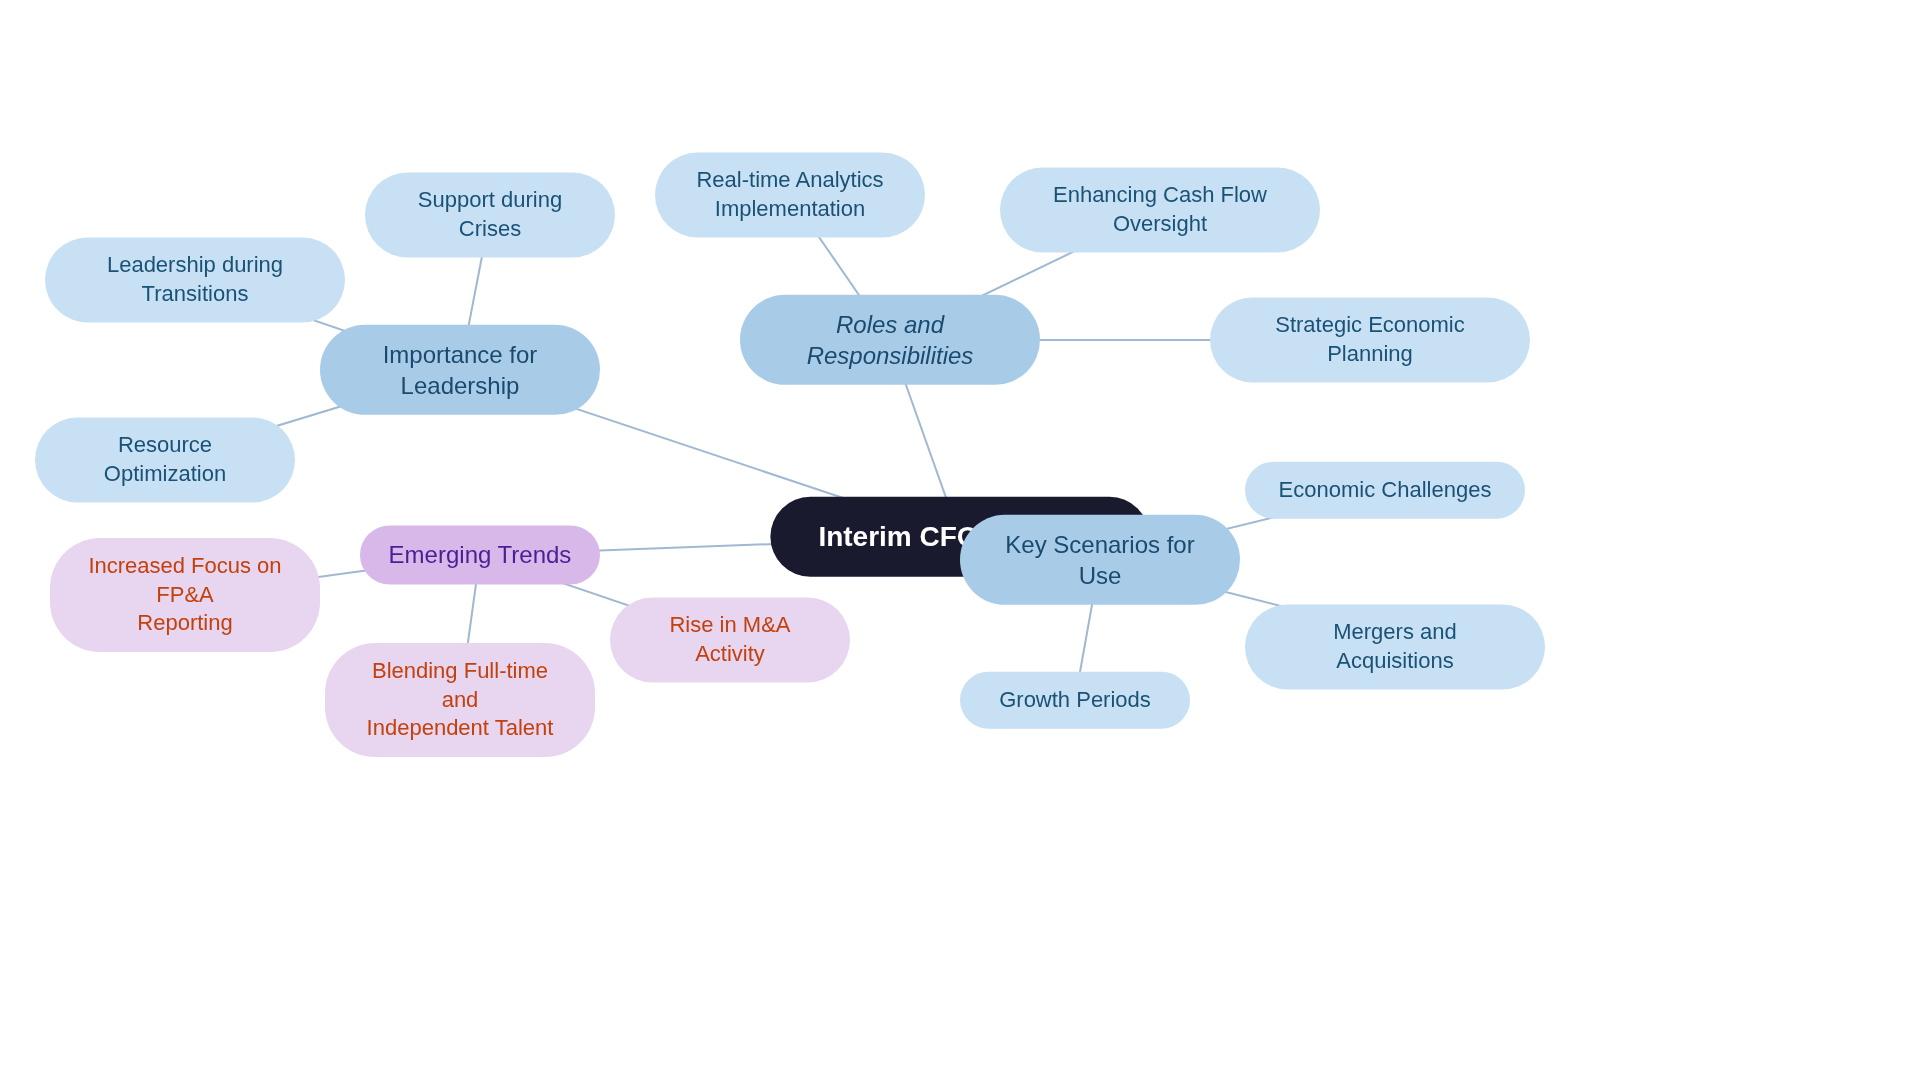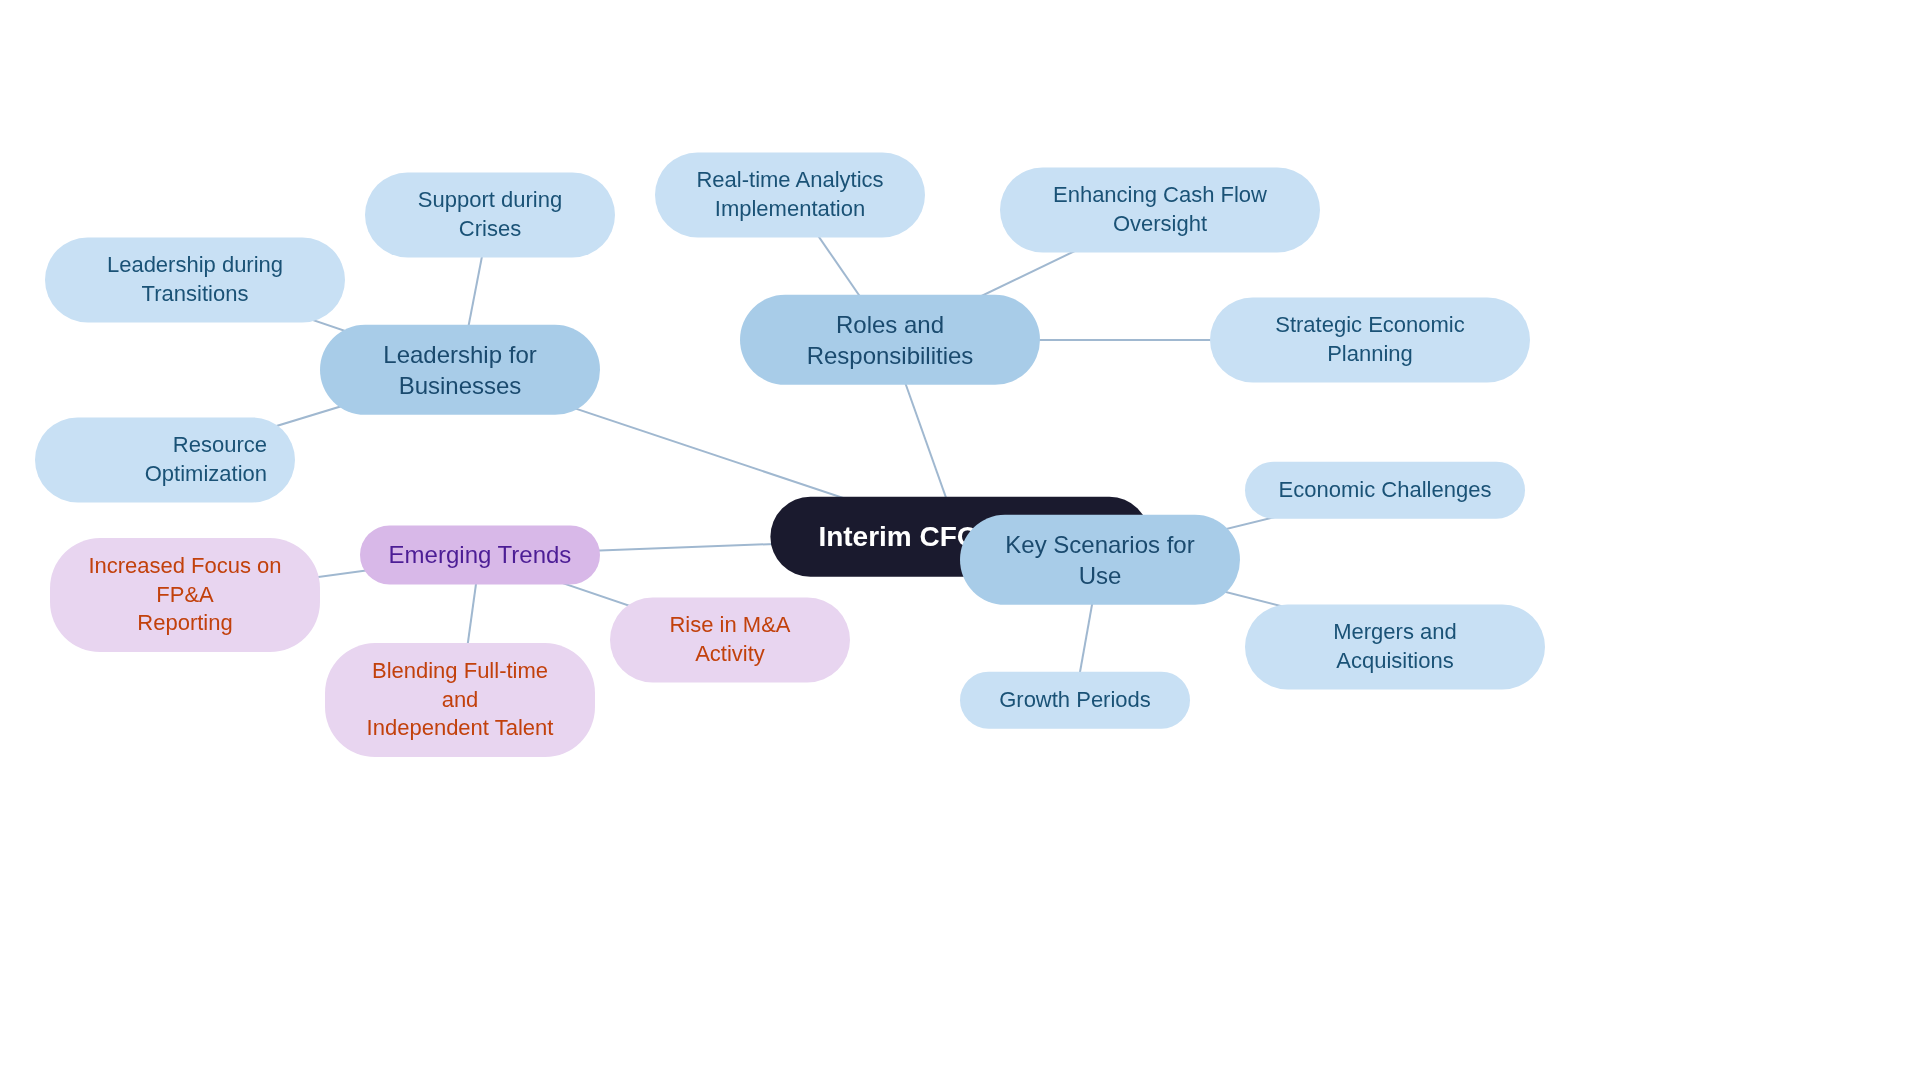--- a/index.html
+++ b/index.html
@@ -82,25 +82,25 @@
       <line x1="480" y1="555" x2="185" y2="595" stroke="#a0b8d0" stroke-width="2"></line>
       <line x1="480" y1="555" x2="460" y2="700" stroke="#a0b8d0" stroke-width="2"></line>
       <line x1="480" y1="555" x2="730" y2="640" stroke="#a0b8d0" stroke-width="2"></line>
       <line x1="960" y1="537" x2="1100" y2="560" stroke="#a0b8d0" stroke-width="2"></line>
       <line x1="1100" y1="560" x2="1385" y2="490" stroke="#a0b8d0" stroke-width="2"></line>
       <line x1="1100" y1="560" x2="1395" y2="635" stroke="#a0b8d0" stroke-width="2"></line>
       <line x1="1100" y1="560" x2="1075" y2="700" stroke="#a0b8d0" stroke-width="2"></line>
     </svg>
   <div id="nodes-layer">
       <div class="node node-center" style="left: 960px; top: 537px;">Interim CFO Services</div>
-      <div class="node node-blue-mid" style="left: 460px; top: 370px; width: 280px;">Leadership for Businesses</div>
+      <div class="node node-blue-mid" style="left: 460px; top: 370px; width: 280px;">Importance for Leadership</div>
       <div class="node node-blue" style="left: 195px; top: 280px; width: 300px;">Leadership during Transitions</div>
       <div class="node node-blue" style="left: 490px; top: 215px; width: 250px;">Support during Crises</div>
-      <div class="node node-blue" style="left: 165px; top: 460px; width: 260px; text-align: right;">Resource Optimization</div>
-      <div class="node node-blue-mid" style="left: 890px; top: 340px; width: 300px;">Roles and Responsibilities</div>
+      <div class="node node-blue" style="left: 165px; top: 460px; width: 260px;">Resource Optimization</div>
+      <div class="node node-blue-mid" style="left: 890px; top: 340px; width: 300px; font-style: italic;">Roles and Responsibilities</div>
       <div class="node node-blue" style="left: 790px; top: 195px; width: 270px;">Real-time Analytics<br>Implementation</div>
       <div class="node node-blue" style="left: 1160px; top: 210px; width: 320px;">Enhancing Cash Flow Oversight</div>
       <div class="node node-blue" style="left: 1370px; top: 340px; width: 320px;">Strategic Economic Planning</div>
       <div class="node node-purple-mid" style="left: 480px; top: 555px; width: 240px;">Emerging Trends</div>
       <div class="node node-purple" style="left: 185px; top: 595px; width: 270px;">Increased Focus on FP&amp;A<br>Reporting</div>
       <div class="node node-purple" style="left: 460px; top: 700px; width: 270px;">Blending Full-time and<br>Independent Talent</div>
       <div class="node node-purple" style="left: 730px; top: 640px; width: 240px;">Rise in M&amp;A Activity</div>
       <div class="node node-blue-mid" style="left: 1100px; top: 560px; width: 280px;">Key Scenarios for Use</div>
       <div class="node node-blue" style="left: 1385px; top: 490px; width: 280px;">Economic Challenges</div>
       <div class="node node-blue" style="left: 1395px; top: 635px; width: 300px; margin-top: 12px;">Mergers and Acquisitions</div>

